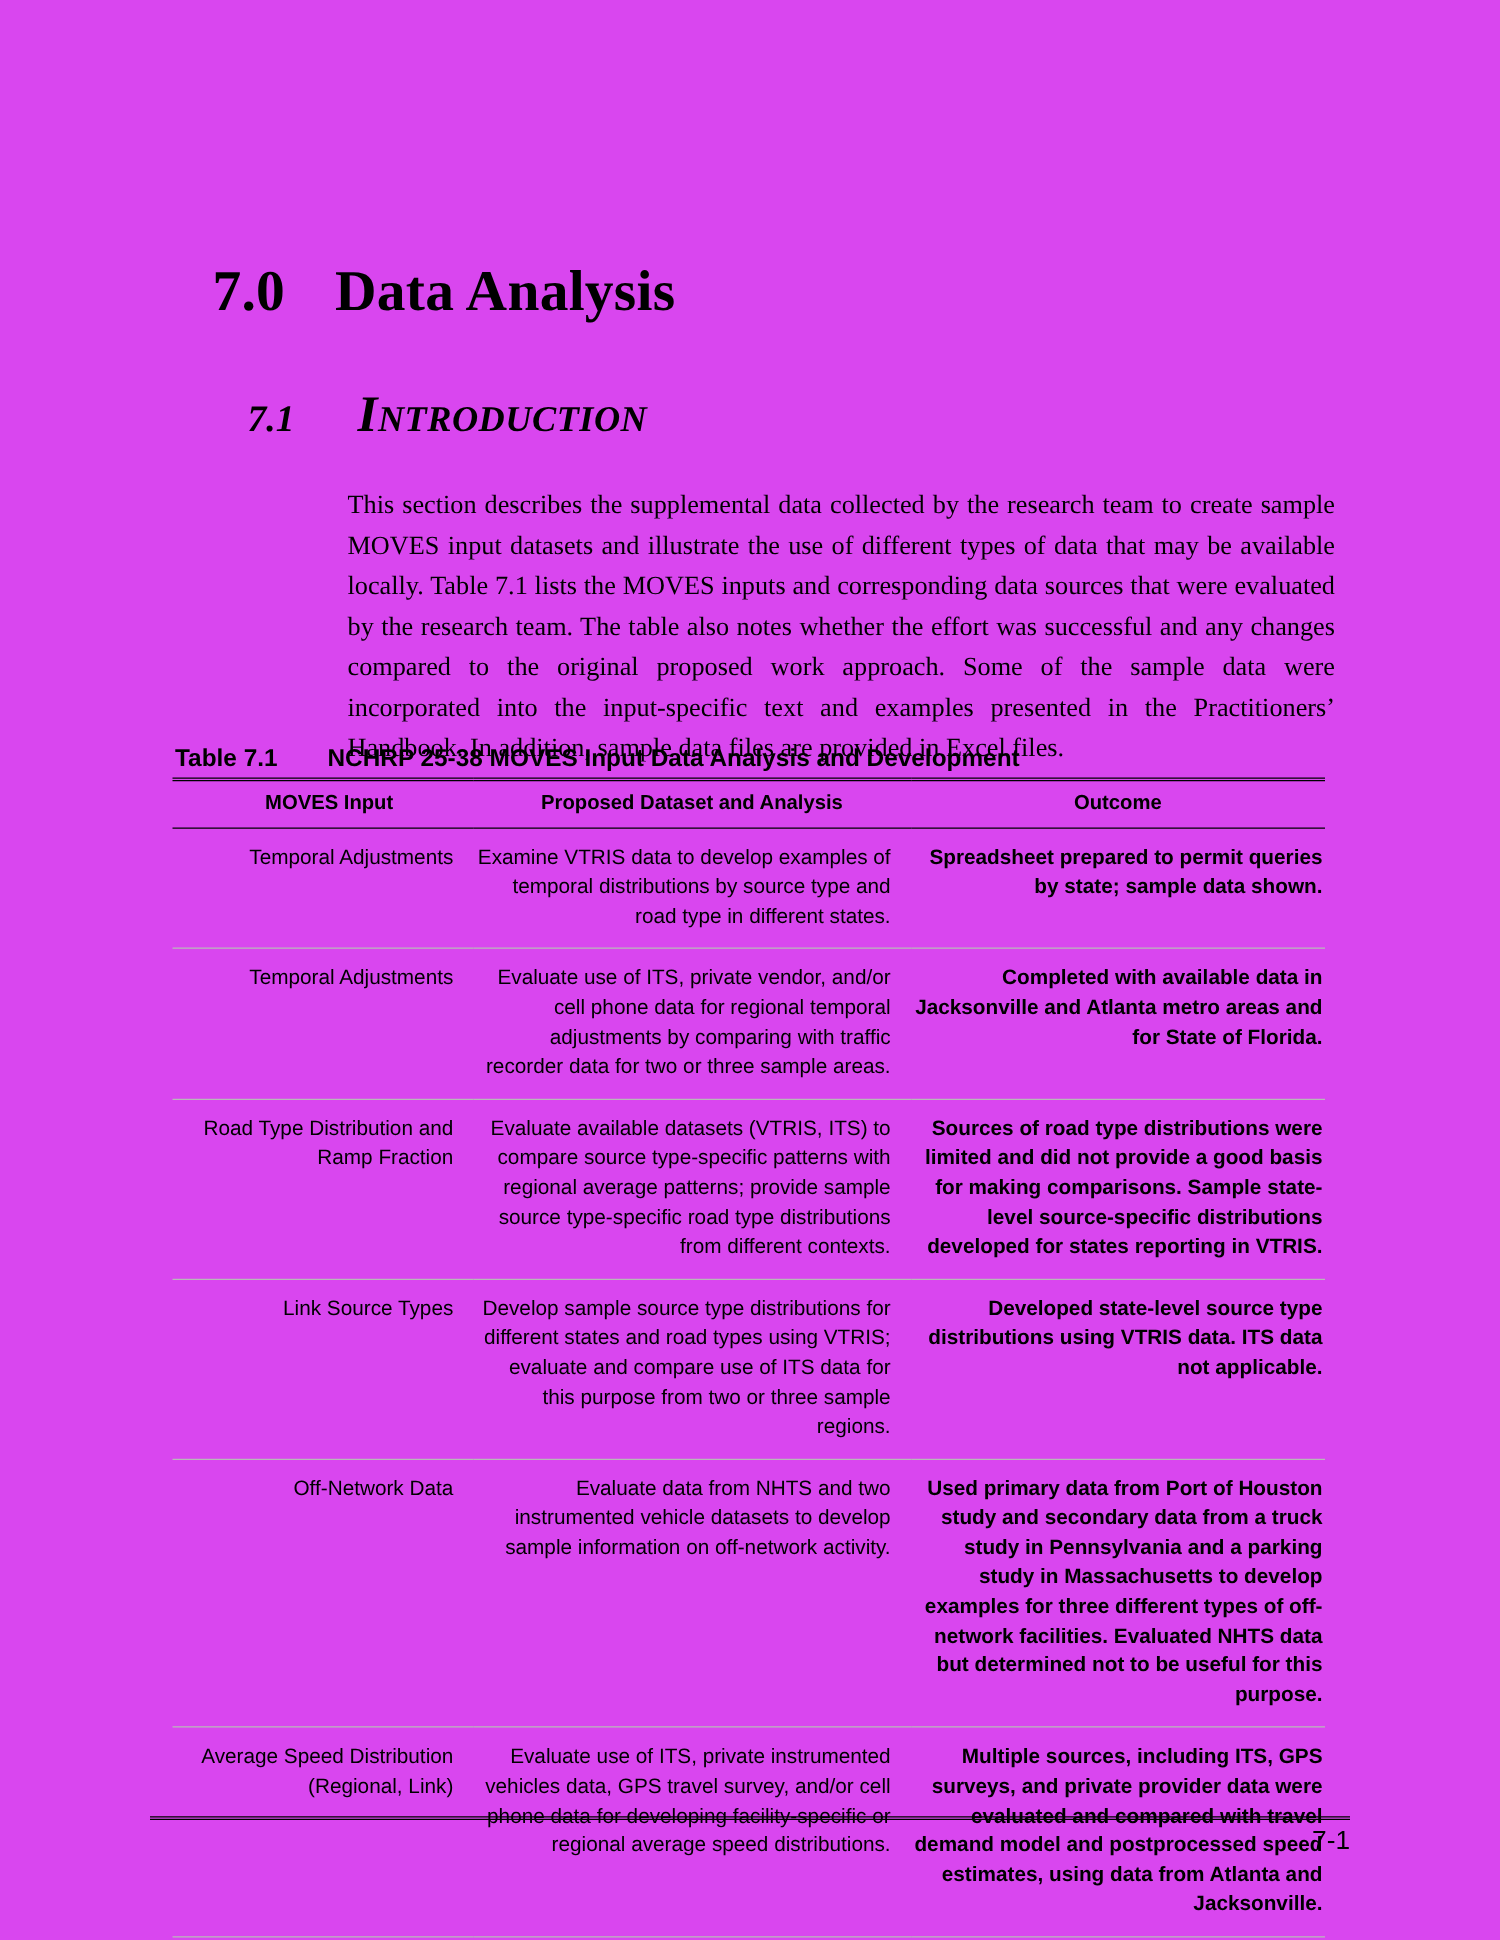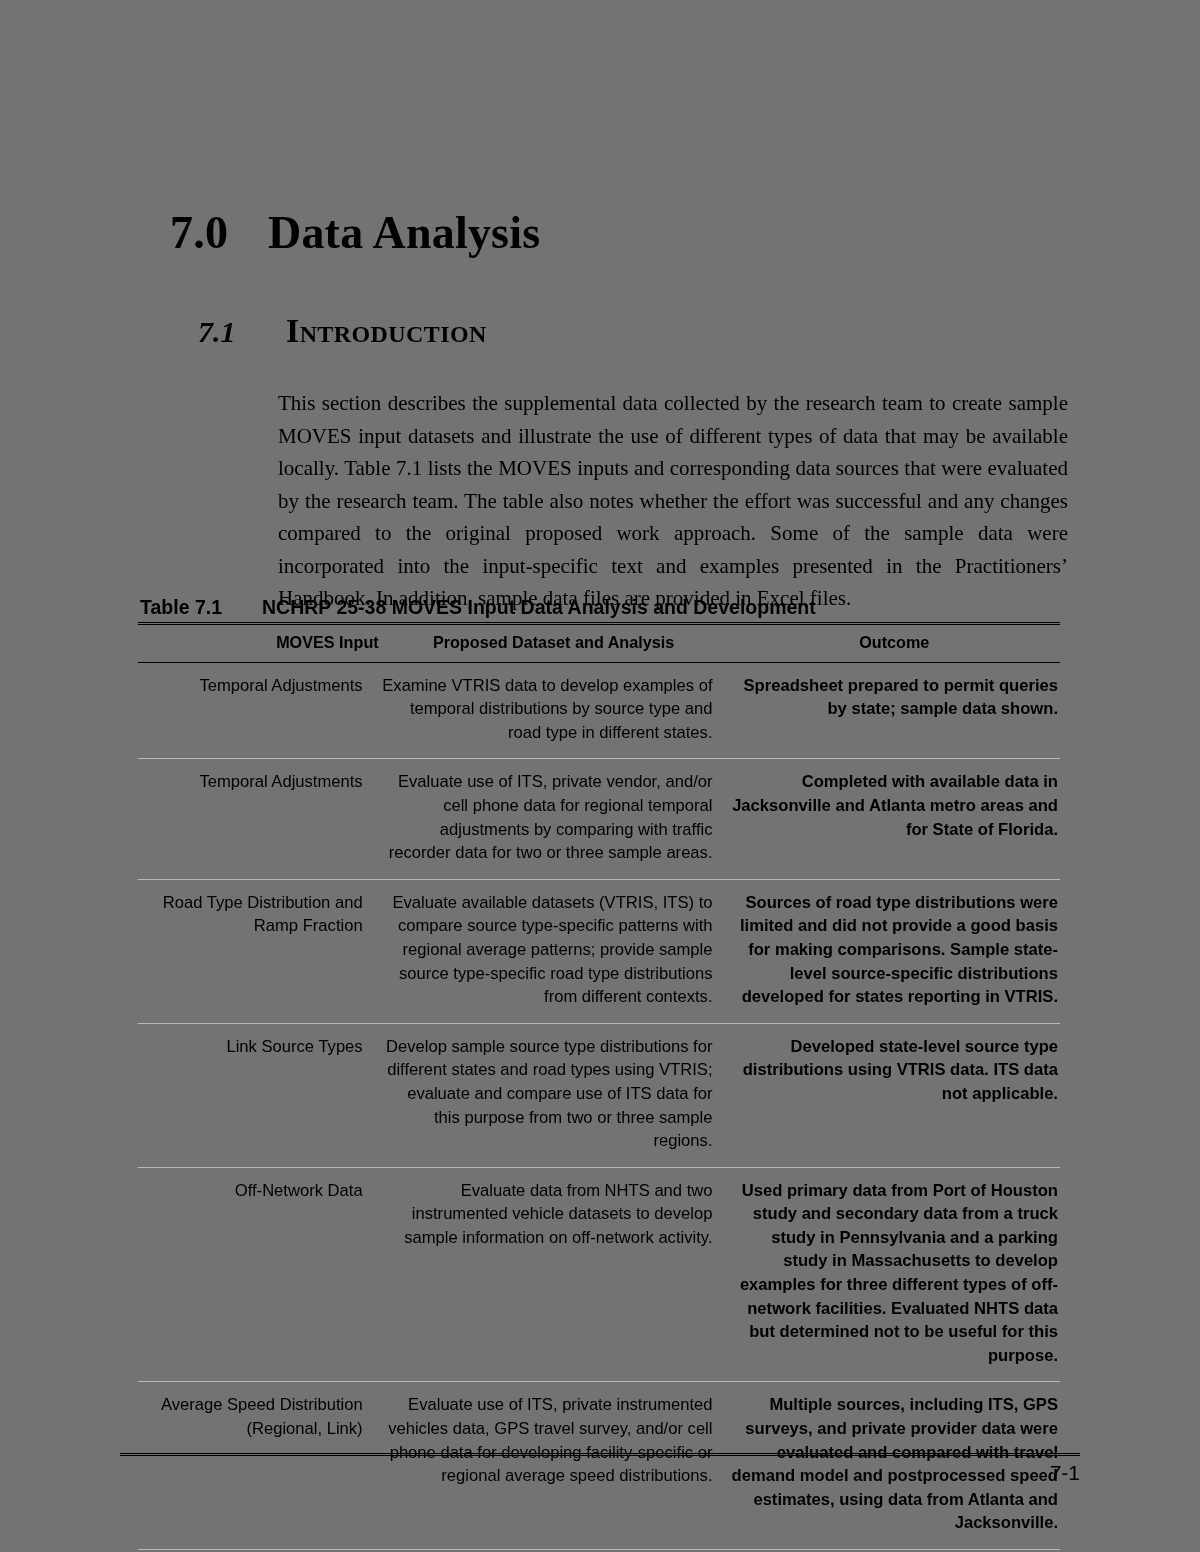--- a/index.html
+++ b/index.html
@@ -8,21 +8,21 @@
     background: #ffffff;
   }
   body {
     font-family: "Liberation Serif", serif;
     color: #000000;
   }
   .page {
     position: relative;
     width: 1200px;
     height: 1552px;
-    background: #737373;
+    background: #d946ef;
     overflow: hidden;
     box-sizing: border-box;
   }
 
   
   .chapter-title {
     position: absolute;
     left: 170px;
     top: 176px;
     font-family: "Liberation Serif", serif;
@@ -47,22 +47,23 @@
     line-height: 36px;
     white-space: pre;
   }
   .section-head .num {
     display: inline-block;
     min-width: 88px;
     font-style: italic;
   }
   .section-head .smallcaps {
     font-variant: small-caps;
-    font-size: 34px;
+    font-size: 41px;
     letter-spacing: 0.4px;
+    font-style: italic;
   }
 
   
   .body-para {
     position: absolute;
     left: 278px;
     top: 366px;
     width: 790px;
     font-family: "Liberation Serif", serif;
     font-size: 21px;
@@ -101,21 +102,21 @@
   }
   .data-table thead th {
     font-weight: bold;
     font-size: 16.2px;
     padding: 6px 0 7px 0;
     border-top: 3px double #000000;
     border-bottom: 1.6px solid #000000;
     vertical-align: bottom;
   }
   .data-table thead th.col-a {
-    text-align: right;
+    text-align: center;
     padding-left: 10px;
   }
   .data-table thead th.col-b,
   .data-table thead th.col-c {
   }
   .data-table tbody td {
     vertical-align: top;
     border-bottom: 1.2px solid #b9b9b9;
     padding: 11px 16px 14px 0;
     text-align: right;

